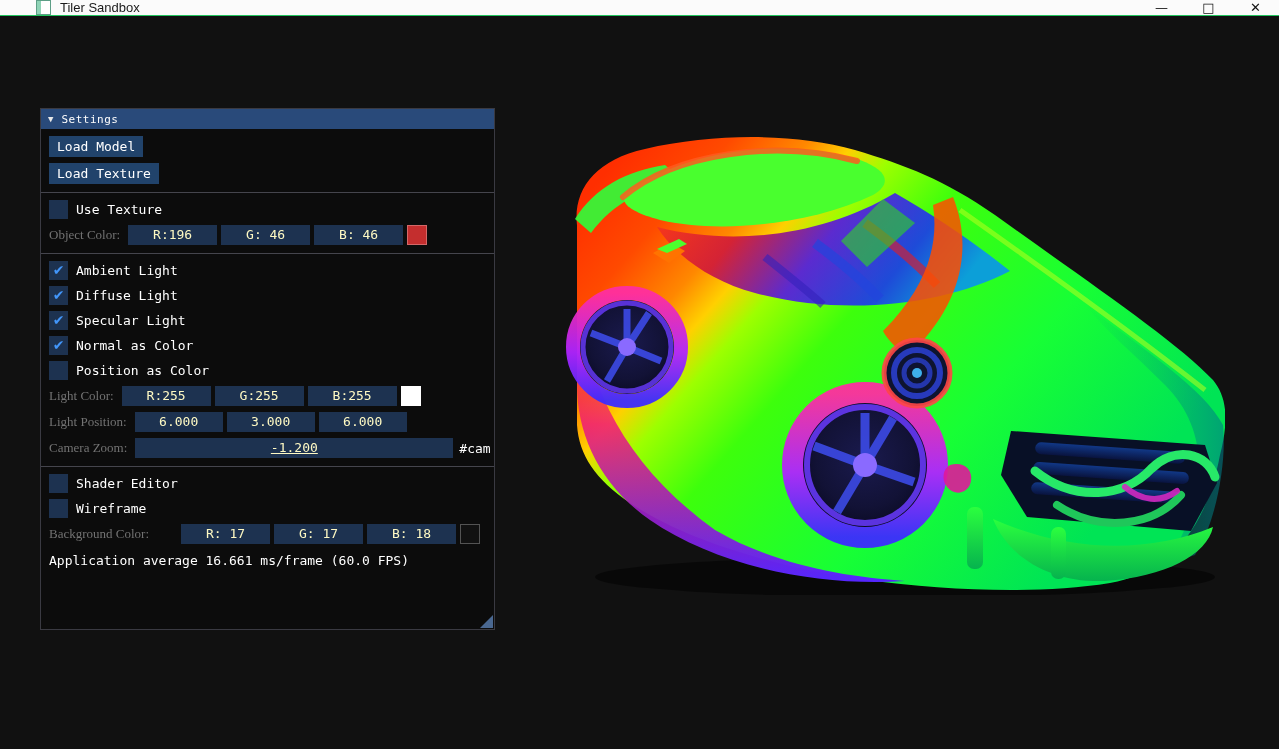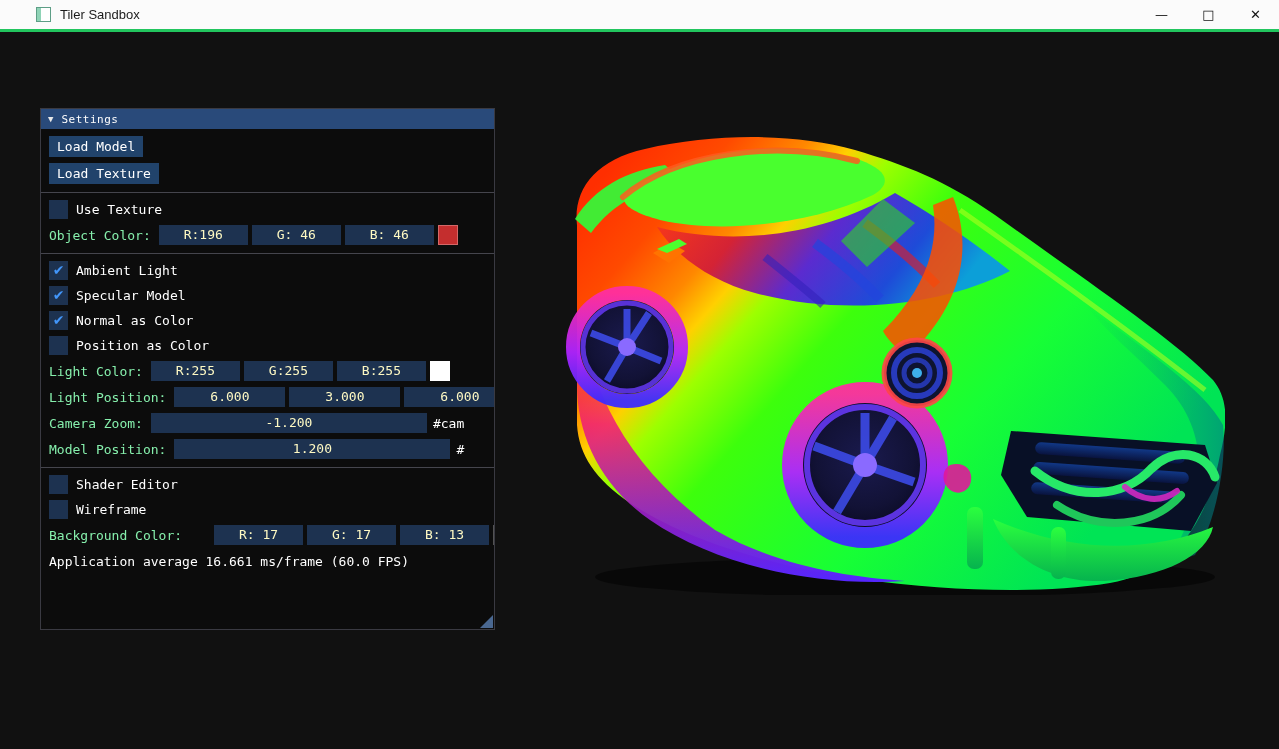--- a/index.html
+++ b/index.html
@@ -1,52 +1,52 @@
 <!DOCTYPE html>
 <html><head>
 <meta charset="utf-8">
 <style>
   * { margin:0; padding:0; box-sizing:border-box; }
   html,body { width:1279px; height:749px; background:#111; overflow:hidden; }
   .app { position:relative; width:1279px; height:749px; background:#111111;
          font-family:"DejaVu Sans Mono","DejaVu Sans",monospace; }
 
   
-  .titlebar { position:absolute; top:0; left:0; right:0; height:32px; background:#fbfbfb;
-              border-bottom:3px solid #22c55e; display:flex; align-items:center; }
+  .titlebar { position:absolute; top:0; left:0; right:0; height:16px; background:#fbfbfb;
+              border-bottom:1px solid #22c55e; display:flex; align-items:center; }
   .app-icon { width:15px; height:15px; margin-left:36px; border:1px solid #5d9e86;
               background:linear-gradient(to right,#8fd3b6 34%,#ffffff 34%); flex:none; }
   .titlebar-title { font-family:"Liberation Sans","DejaVu Sans",sans-serif; font-size:13px;
                     color:#1b1b1b; margin-left:9px; }
   .win-controls { margin-left:auto; display:flex; height:100%; }
   .win-btn { width:47px; height:100%; display:flex; align-items:center; justify-content:center;
              font-family:"DejaVu Sans",sans-serif; font-size:13px; color:#111; cursor:default; }
 
   
   .panel { position:absolute; left:40px; top:108px; width:455px; height:522px;
            background:rgba(13,13,13,0.96); border:1px solid #3a3a42; overflow:hidden; }
   .panel-header { height:20px; background:#294a7a; display:flex; align-items:center;
                   padding:0 7px; color:#fff; flex:none; }
   .collapse-arrow { font-size:9px; color:#e8e8e8; margin-right:8px; }
   .panel-title { font-size:11px; color:#ffffff; letter-spacing:0.5px; }
   .panel-body { padding:3px 8px 8px 8px; display:flex; flex-direction:column; }
   .row { display:flex; align-items:center; margin-top:6px; flex-wrap:nowrap; min-width:0; flex:none; }
-  .label { font-size:13px; color:#86efac; margin-right:8px; white-space:pre; flex:none; }
+  .label { font-size:13px; color:#737373; margin-right:8px; white-space:pre; flex:none;font-family:Liberation Serif, serif; }
   .btn { background:rgba(66,150,250,0.40); color:#fff; font-size:13px; height:21px;
          padding:0 8px; display:inline-flex; align-items:center; flex:none; cursor:default; }
   .separator { height:1px; background:#45454d; margin:8px -8px 1px -8px; flex:none; }
   .cb { width:19px; height:19px; background:rgba(41,74,122,0.62); margin-right:8px; flex:none;
         position:relative; }
   .cb.checked::after { content:"\2714"; position:absolute; left:0; top:-1px; width:19px; height:19px;
         display:flex; align-items:center; justify-content:center; color:#4296fa; font-size:14px;
         font-family:"DejaVu Sans",sans-serif; font-weight:bold; }
   .cb-label { font-size:13px; color:#fff; white-space:pre; }
   .field { background:rgba(41,74,122,0.62); height:20px; line-height:20px; text-align:center;
            font-size:13px; color:#fef9c3; flex:none; margin-right:4px; }
-  .w89 { width:89px; } .w98 { width:111px; } .slider { width:276px; }
+  .w89 { width:89px; } .w98 { width:88px; } .slider { width:318px;text-decoration:underline; }
   .ml12 { margin-left:24px; }
   .swatch { width:20px; height:20px; flex:none; border:1px solid rgba(255,255,255,0.28); }
   .suffix { font-size:13px; color:#fff; margin-left:2px; white-space:pre; flex:none; }
   .stats { font-size:13px; color:#fff; margin-top:9px; white-space:pre; }
   .resize-grip { position:absolute; right:1px; bottom:1px; width:0; height:0;
                  border-left:13px solid transparent; border-bottom:13px solid rgba(95,135,190,0.75); }
 
   
   .viewport { position:absolute; left:565px; top:135px; width:660px; height:460px; }
 </style>
@@ -95,21 +95,25 @@
       </div>
 
       <div class="separator"></div>
 
       <div class="row">
         <span class="cb checked"></span>
         <span class="cb-label">Ambient Light</span>
       </div>
       <div class="row">
         <span class="cb checked"></span>
-        <span class="cb-label">Specular Model</span>
+        <span class="cb-label">Diffuse Light</span>
+      </div>
+      <div class="row">
+        <span class="cb checked"></span>
+        <span class="cb-label">Specular Light</span>
       </div>
       <div class="row">
         <span class="cb checked"></span>
         <span class="cb-label">Normal as Color</span>
       </div>
       <div class="row">
         <span class="cb"></span>
         <span class="cb-label">Position as Color</span>
       </div>
 
@@ -127,42 +131,37 @@
         <span class="field w98">3.000</span>
         <span class="field w98">6.000</span>
       </div>
 
       <div class="row">
         <span class="label">Camera Zoom:</span>
         <span class="field slider">-1.200</span>
         <span class="suffix">#cam</span>
       </div>
 
-      <div class="row">
-        <span class="label">Model Position:</span>
-        <span class="field slider">1.200</span>
-        <span class="suffix">#</span>
-      </div>
 
       <div class="separator"></div>
 
       <div class="row">
         <span class="cb"></span>
         <span class="cb-label">Shader Editor</span>
       </div>
       <div class="row">
         <span class="cb"></span>
         <span class="cb-label">Wireframe</span>
       </div>
 
       <div class="row">
         <span class="label">Background Color:</span>
         <span class="field w89 ml12">R: 17</span>
         <span class="field w89">G: 17</span>
-        <span class="field w89">B: 13</span>
+        <span class="field w89">B: 18</span>
         <span class="swatch" style="background: rgb(17, 17, 17);"></span>
       </div>
 
       <div class="stats">Application average 16.661 ms/frame (60.0 FPS)</div>
     </div>
     <div class="resize-grip"></div>
   </div>
 
   <div class="viewport">
     <svg width="660" height="460" viewBox="0 0 660 460">

